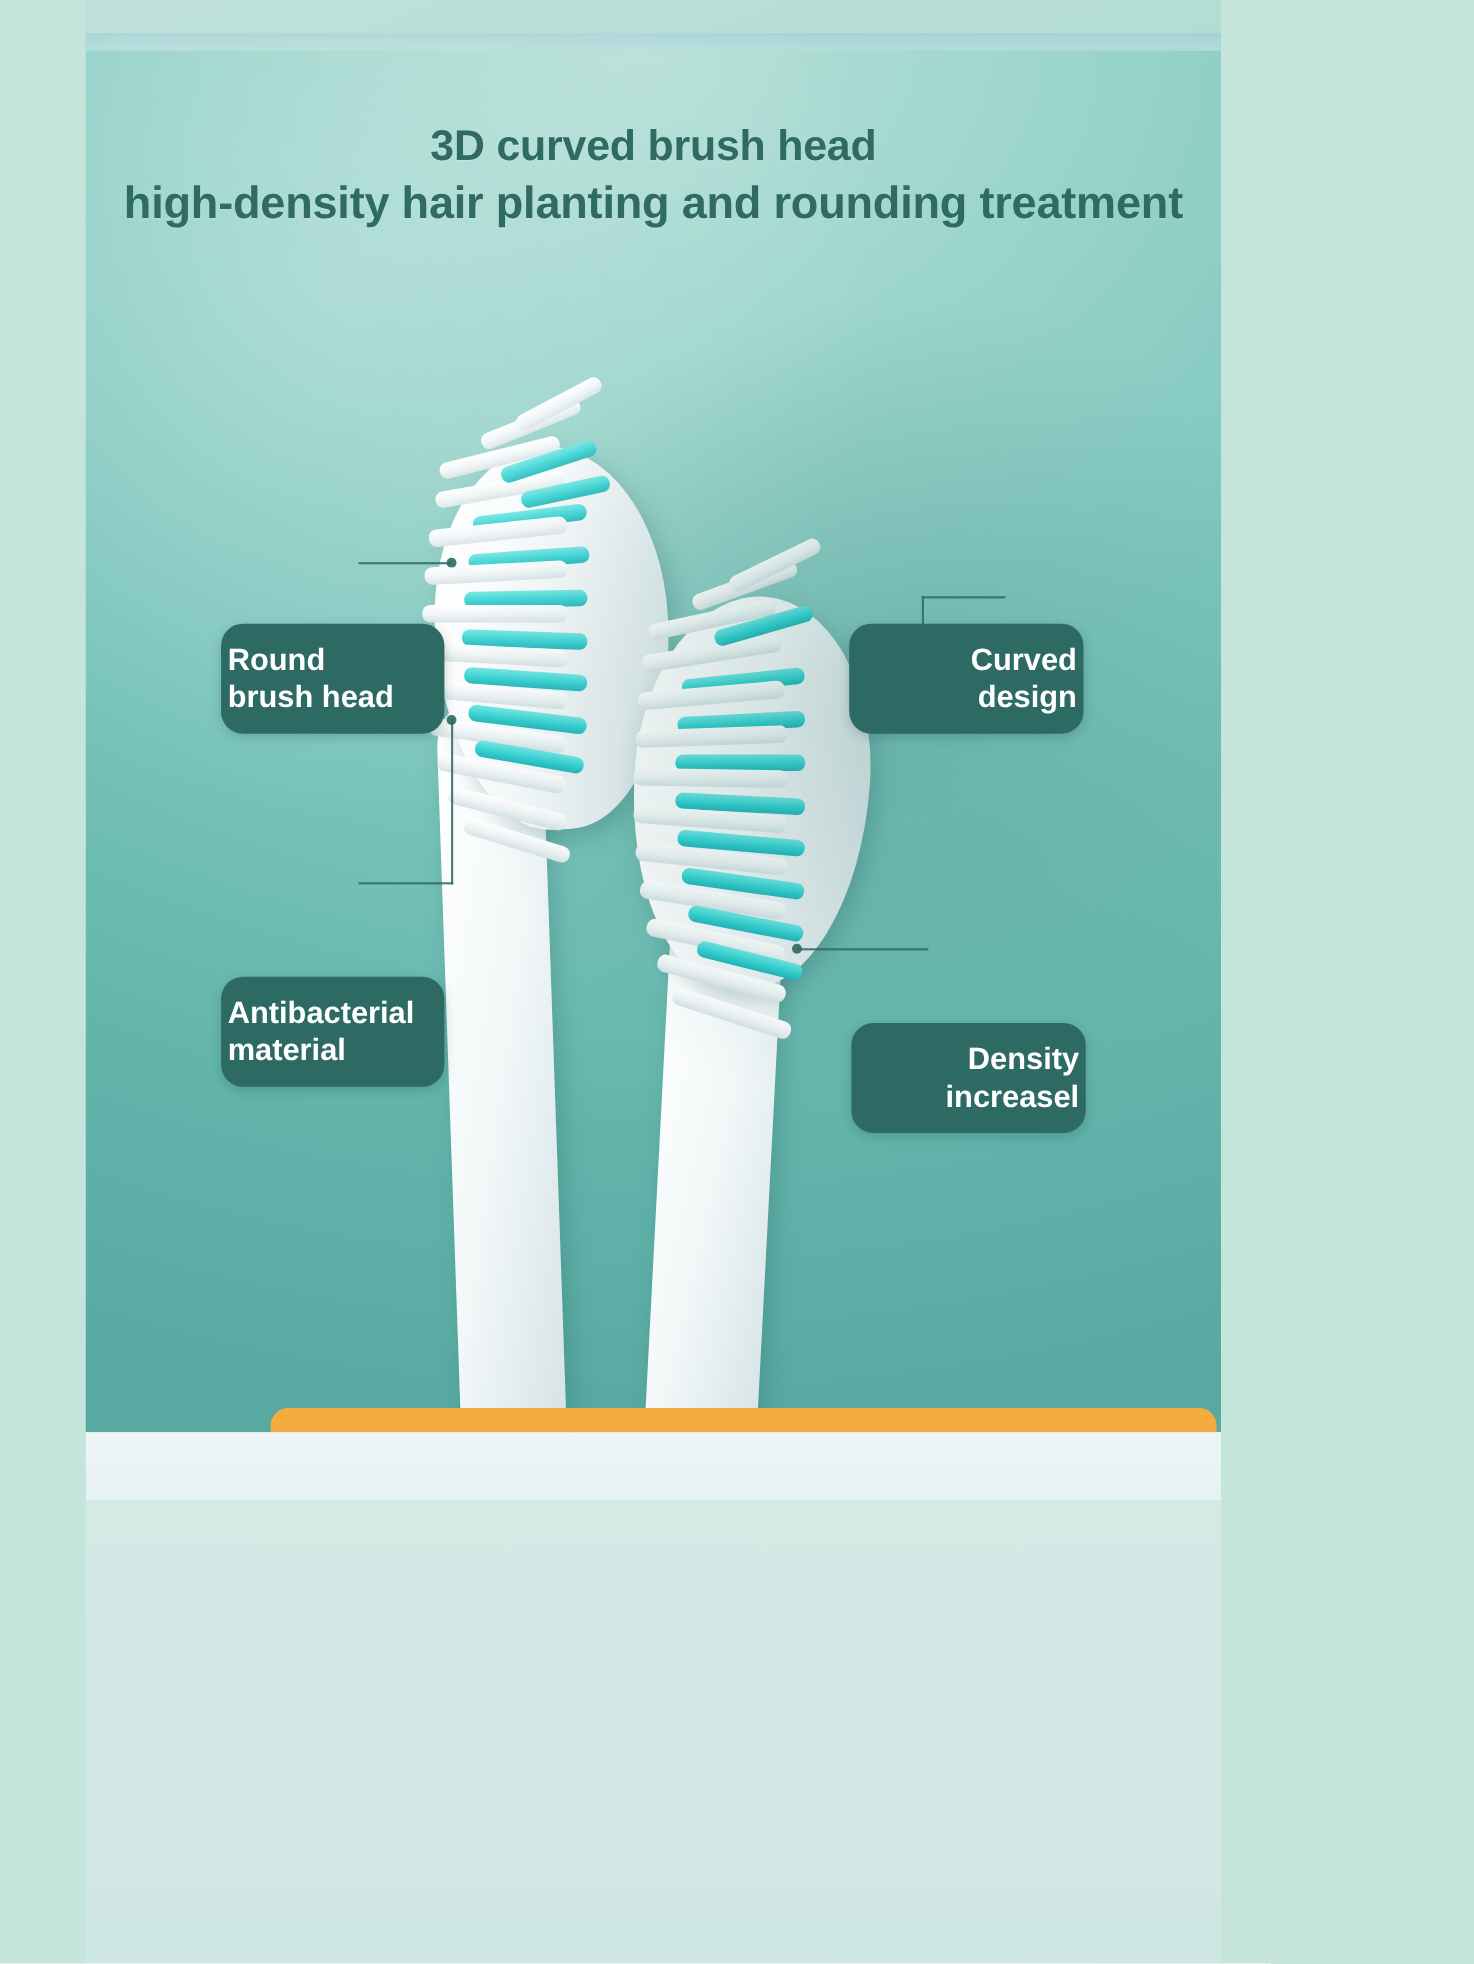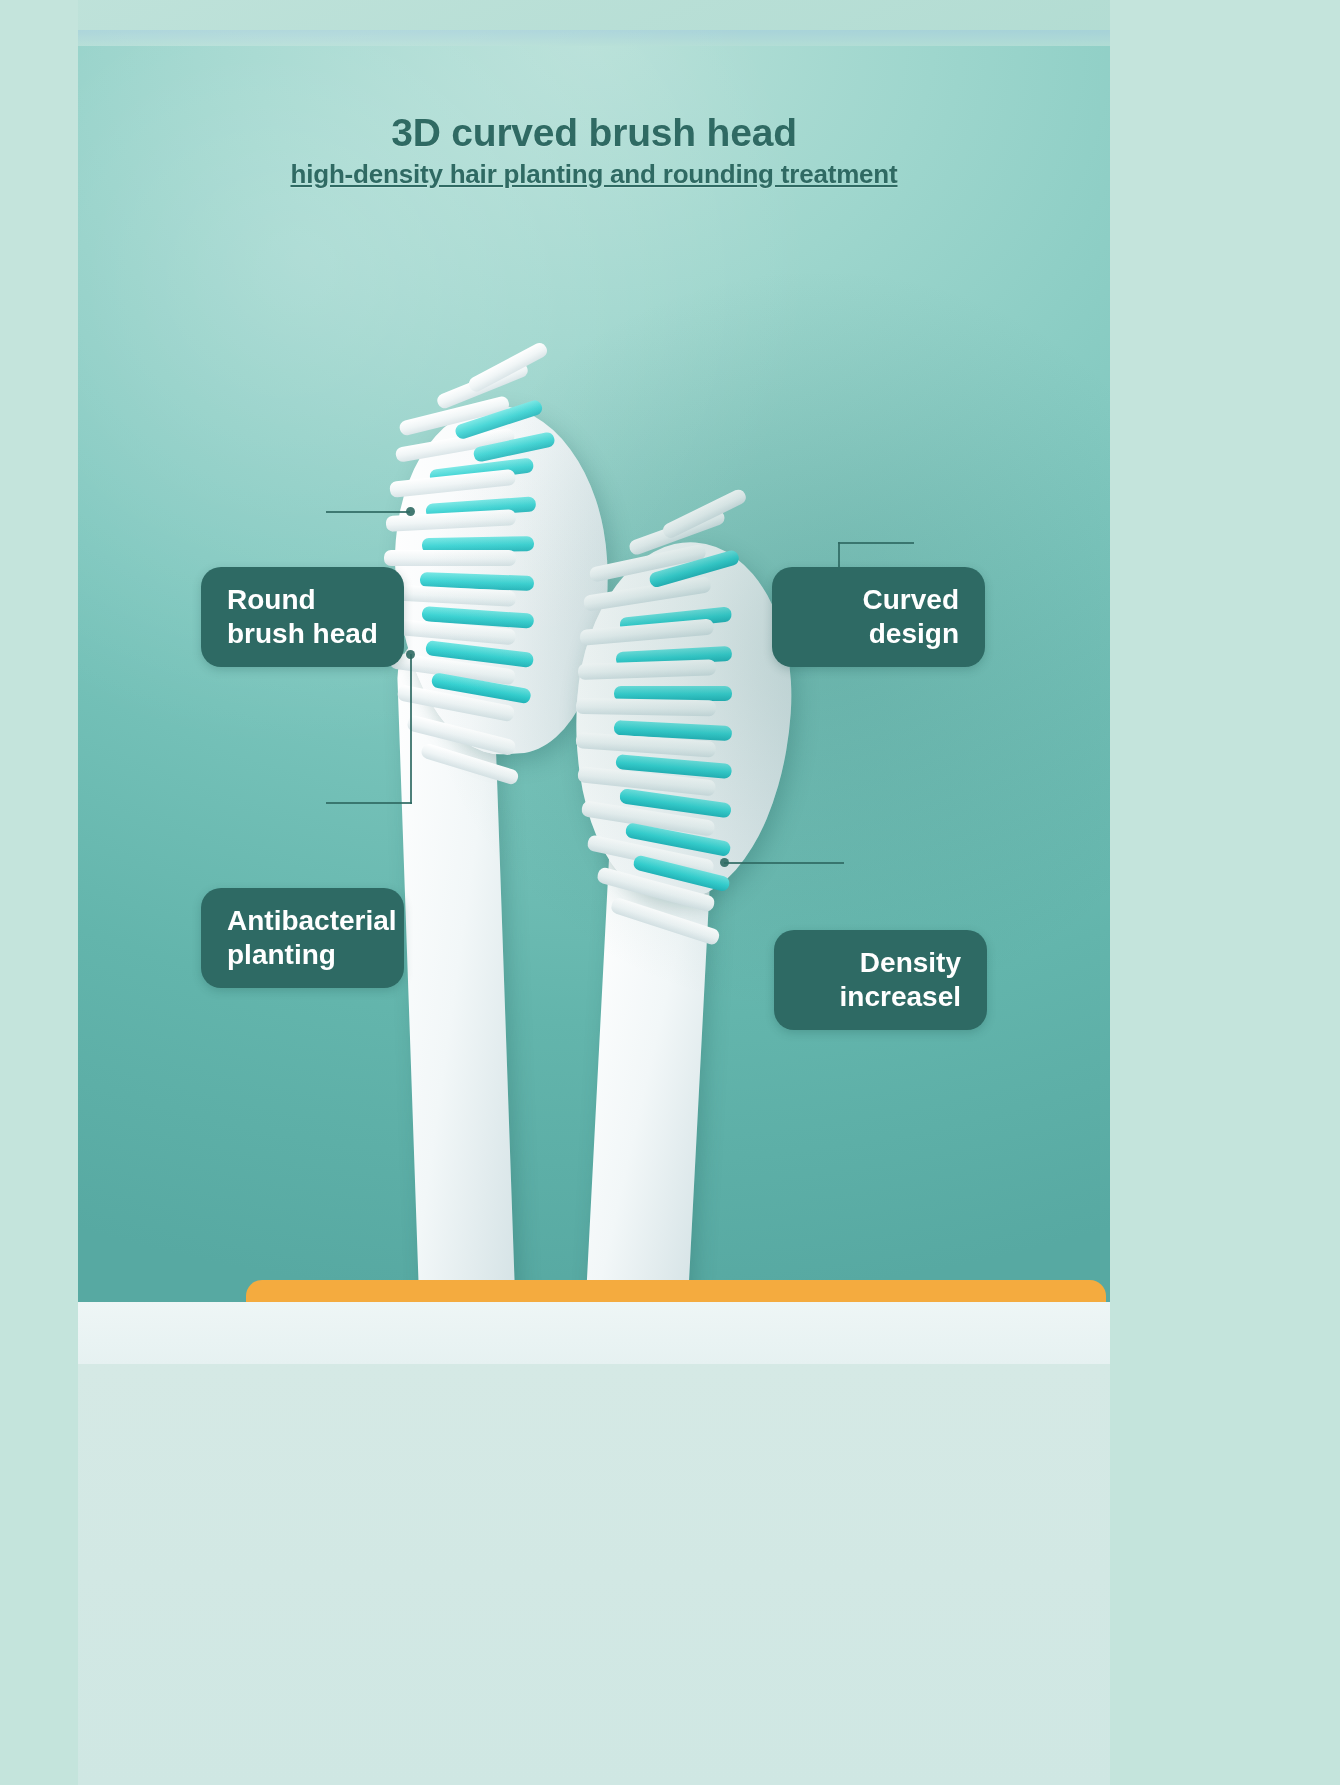--- a/index.html
+++ b/index.html
@@ -47,32 +47,32 @@
   #headline{
     position:absolute; left:0; right:0; top:78px;
     text-align:center;
     color:#2f6a63;
     font-weight:bold;
     line-height:1.28;
     letter-spacing:-.2px;
     text-shadow:0 1px 0 rgba(255,255,255,.18);
   }
   #headline .l1{ display:block; font-size:39px; }
-  #headline .l2{ display:block; font-size:26px;text-decoration:underline; }
+  #headline .l2{ display:block; font-size:41px; }
 
   
   .badge{
     position:absolute;
     background:#2e6a64;
     color:#ffffff;
     font-weight:bold;
     font-size:28px;
     line-height:1.22;
     border-radius:20px;
-    padding:16px 26px;
+    padding:16px 6px;
     box-shadow:0 3px 10px rgba(20,70,65,.22);
     white-space:pre-line;
   }
   .badge.left  { text-align:left;  }
   .badge.right { text-align:right; }
 
   #badge-round        { left:123px; top:537px;  width:203px; }
   #badge-antibac      { left:123px; top:858px;  width:203px; }
   #badge-curved       { right:125px; top:537px; width:213px; }
   #badge-density      { right:123px; top:900px; width:213px;margin-left:32px; }
@@ -230,21 +230,21 @@
     <div class="lead v" style="left:760px; top:512px; height:72px;"></div>
     <div class="dot" style="left:756px; top:580px;"></div>
 
     <div class="lead h" style="left:646px; top:832px; width:120px;"></div>
     <div class="dot" style="left:642px; top:828px;"></div>
 
     <div class="badge left" id="badge-round">Round
 brush head</div>
 
     <div class="badge left" id="badge-antibac">Antibacterial
-planting</div>
+material</div>
 
     <div class="badge right" id="badge-curved">Curved
 design</div>
 
     <div class="badge right" id="badge-density">Density
 increasel</div>
 
   </div>
 
   <div id="below"></div>

